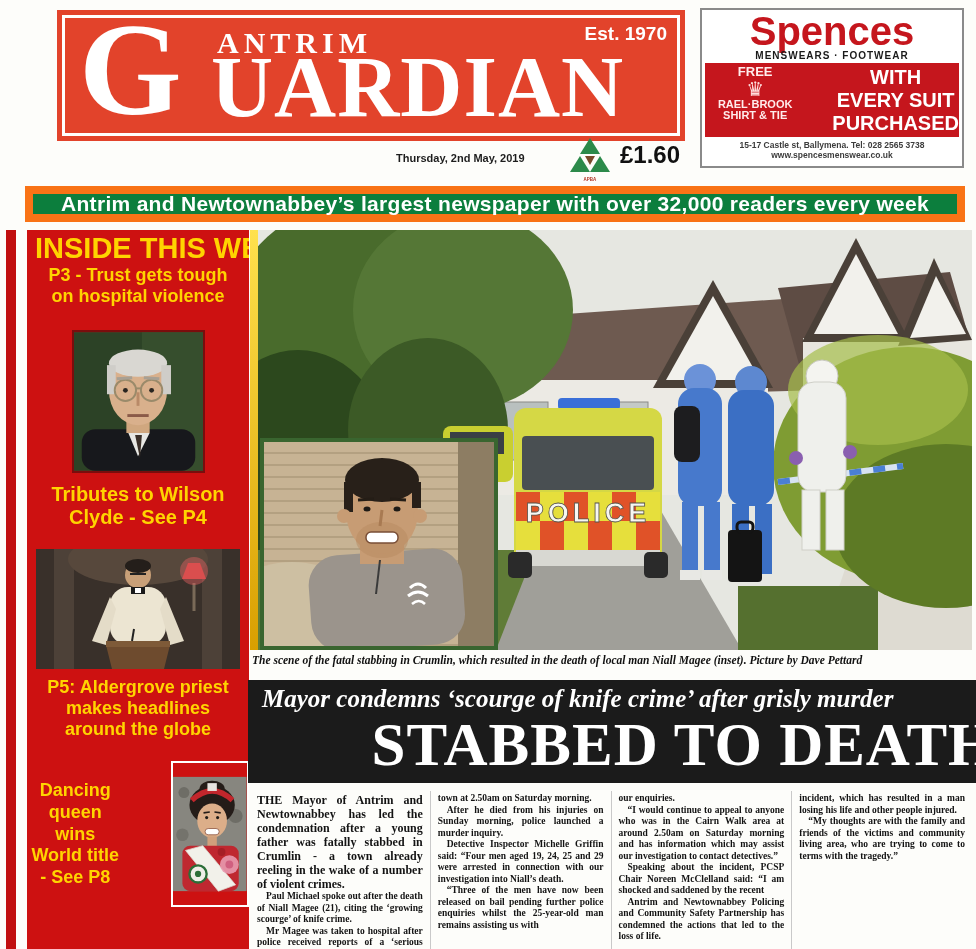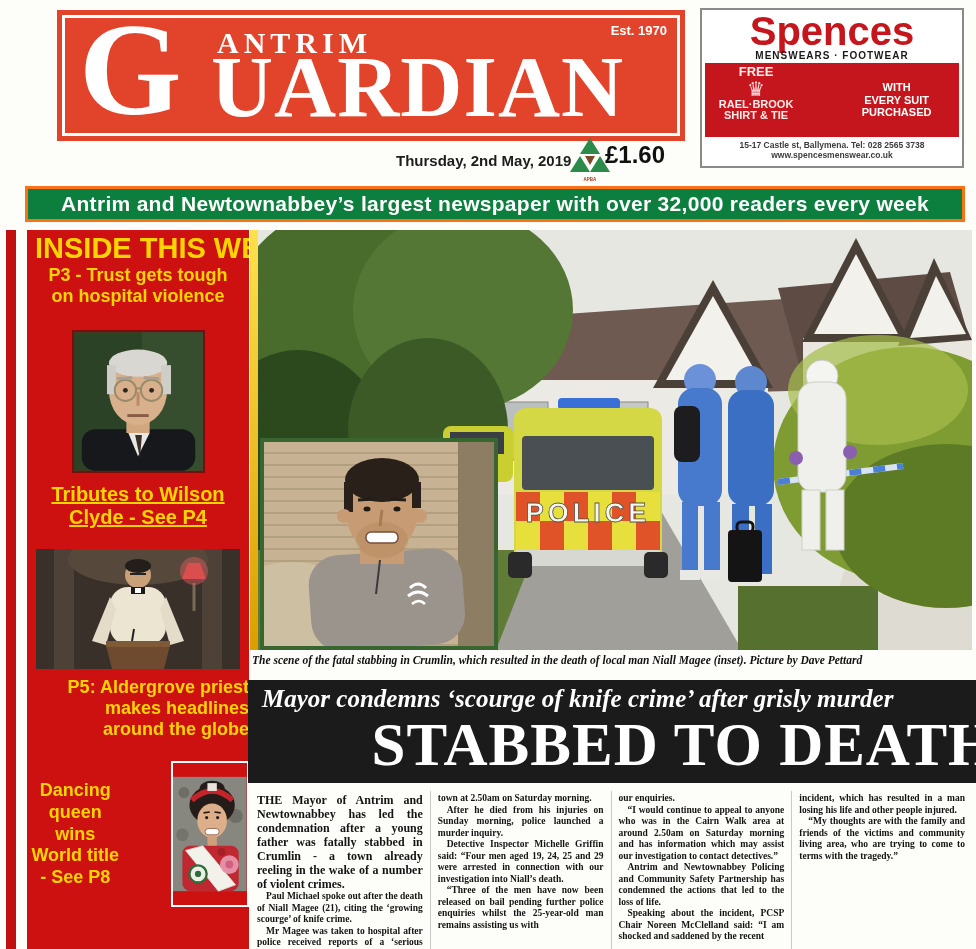--- a/index.html
+++ b/index.html
@@ -3,65 +3,65 @@
 <meta charset="utf-8">
 <style>
   html,body{margin:0;padding:0;background:#ffffff;}
   *{box-sizing:border-box;}
   .page{position:relative;width:976px;height:949px;background:#fdfdfa;overflow:hidden;
         font-family:"Liberation Sans",sans-serif;}
 
   
   .masthead{position:absolute;left:57px;top:10px;width:628px;height:131px;background:#e2432b;padding:5px;}
   .masthead-inner{position:relative;width:100%;height:100%;border:3px solid #ffffff;}
-  .est{position:absolute;top:5px;right:10px;color:#fff;font-weight:bold;font-size:13px;}
+  .est{position:absolute;top:5px;right:10px;color:#fff;font-weight:bold;font-size:19px;}
   .mh-g{position:absolute;left:14px;top:-14px;color:#fff;font-family:"Liberation Serif",serif;
         font-weight:bold;font-size:132px;line-height:1;}
   .mh-kicker{position:absolute;left:152px;top:8px;color:#fff;font-family:"Liberation Serif",serif;
         font-weight:bold;font-size:30px;letter-spacing:5px;}
   .mh-rest{position:absolute;left:146px;top:26px;color:#fff;font-family:"Liberation Serif",serif;
         font-weight:bold;font-size:86px;line-height:1;letter-spacing:1px;}
 
   
   .ad{position:absolute;left:700px;top:8px;width:264px;height:160px;background:#fff;
       border:2px solid #8a8a8a;padding:2px 3px;}
   .ad-store{color:#c5161d;font-weight:bold;font-size:40px;line-height:0.95;text-align:center;}
   .ad-tagline{color:#1a1a1a;font-weight:bold;font-size:10px;letter-spacing:1px;text-align:center;}
   .ad-band{display:flex;background:#c5161d;color:#ffecec;margin-top:2px;height:74px;gap:27px;}
   .ad-left{width:45%;text-align:center;padding-top:2px;line-height:1.05;}
   .ad-free{font-weight:bold;font-size:13px;}
   .crown{font-size:20px;line-height:1;color:#ffdede;}
   .ad-brand{font-weight:bold;font-size:11px;}
   .ad-item{font-weight:bold;font-size:11px;}
   .ad-right{width:55%;display:flex;align-items:center;justify-content:center;text-align:center;
-            font-weight:bold;font-size:11px;line-height:1.15;white-space:pre-line;color:#fff;}
+            font-weight:bold;font-size:20px;line-height:1.15;white-space:pre-line;color:#fff;}
   .ad-address{color:#3c3c3c;font-weight:bold;font-size:8.5px;text-align:center;margin-top:3px;}
   .ad-site{color:#3c3c3c;font-weight:bold;font-size:8.5px;text-align:center;}
 
   
   .tel{position:absolute;left:10px;top:150px;font-weight:bold;font-size:17px;color:#1d1d1d;}
-  .date{position:absolute;left:396px;top:152px;font-weight:bold;font-size:15px;color:#1d1d1d;}
+  .date{position:absolute;left:396px;top:152px;font-weight:bold;font-size:11px;color:#1d1d1d;}
   .logo{position:absolute;left:567px;top:138px;width:46px;height:46px;text-align:center;}
   .logo-sub{font-size:4.5px;color:#b03020;font-weight:bold;line-height:1;}
-  .price{position:absolute;left:605px;top:141px;font-weight:bold;font-size:24px;color:#111;}
+  .price{position:absolute;left:620px;top:141px;font-weight:bold;font-size:24px;color:#111;}
 
   
   .banner{position:absolute;left:25px;top:186px;width:940px;height:36px;background:#0c7e3d;
-          border:3px solid #f97316;color:#fff;font-weight:bold;font-size:21px;
+          border:8px solid #f97316;color:#fff;font-weight:bold;font-size:21px;
           display:flex;align-items:center;justify-content:center;letter-spacing:0.3px;}
 
   
   .side-strip{position:absolute;left:6px;top:230px;width:10px;height:719px;background:#c11010;}
   .sidebar{position:absolute;left:27px;top:230px;width:222px;height:719px;background:#cd1111;
            color:#ffd400;overflow:hidden;}
   .sb-header{font-weight:bold;font-size:29px;white-space:nowrap;padding-left:8px;margin-top:2px;}
   .sb-item{font-weight:bold;text-align:center;white-space:pre-line;line-height:1.15;}
   .sb-item1{font-size:18px;}
-  .sb-item2{font-size:20px;margin-top:10px;text-decoration:underline;}
-  .sb-item3{font-size:18px;margin-top:8px;text-align:right;}
+  .sb-item2{font-size:20px;margin-top:10px;}
+  .sb-item3{font-size:18px;margin-top:8px;}
   .sb-photo{display:block;margin:0 auto;}
   .ph-clyde{margin-top:24px;border:2px solid #7a0d0d;}
   .ph-priest{margin-top:20px;}
   .sb-dance{display:flex;margin-top:22px;align-items:center;gap:48px;}
   .sb-item4{font-size:18px;width:118px;white-space:pre-line;text-align:center;font-weight:bold;line-height:1.2;}
   .ph-queen{border:2px solid #ffffff;}
 
   
   .photo-strip{position:absolute;left:250px;top:230px;width:8px;height:420px;
                background:linear-gradient(180deg,#ffe14d,#d99f00);}
@@ -337,22 +337,22 @@
     </div>
     <div class="col">
       <p class="flush">town at 2.50am on Saturday morning.</p>
       <p>After he died from his injuries on Sunday morning, police launched a murder inquiry.</p>
       <p>Detective Inspector Michelle Griffin said: “Four men aged 19, 24, 25 and 29 were arrested in connection with our investigation into Niall’s death.</p>
       <p>“Three of the men have now been released on bail pending further police enquiries whilst the 25-year-old man remains assisting us with</p>
     </div>
     <div class="col">
       <p class="flush">our enquiries.</p>
       <p>“I would continue to appeal to anyone who was in the Cairn Walk area at around 2.50am on Saturday morning and has information which may assist our investigation to contact detectives.”</p>
+      <p>Speaking about the incident, PCSP Chair Noreen McClelland said: “I am shocked and saddened by the recent</p>
       <p>Antrim and Newtownabbey Policing and Community Safety Partnership has condemned the actions that led to the loss of life.</p>
-      <p>Speaking about the incident, PCSP Chair Noreen McClelland said: “I am shocked and saddened by the recent</p>
     </div>
     <div class="col">
       <p class="flush">incident, which has resulted in a man losing his life and other people injured.</p>
       <p>“My thoughts are with the family and friends of the victims and community living area, who are trying to come to terms with the tragedy.”</p>
     </div>
   </div>
 
 </div>
 
 </body></html>

